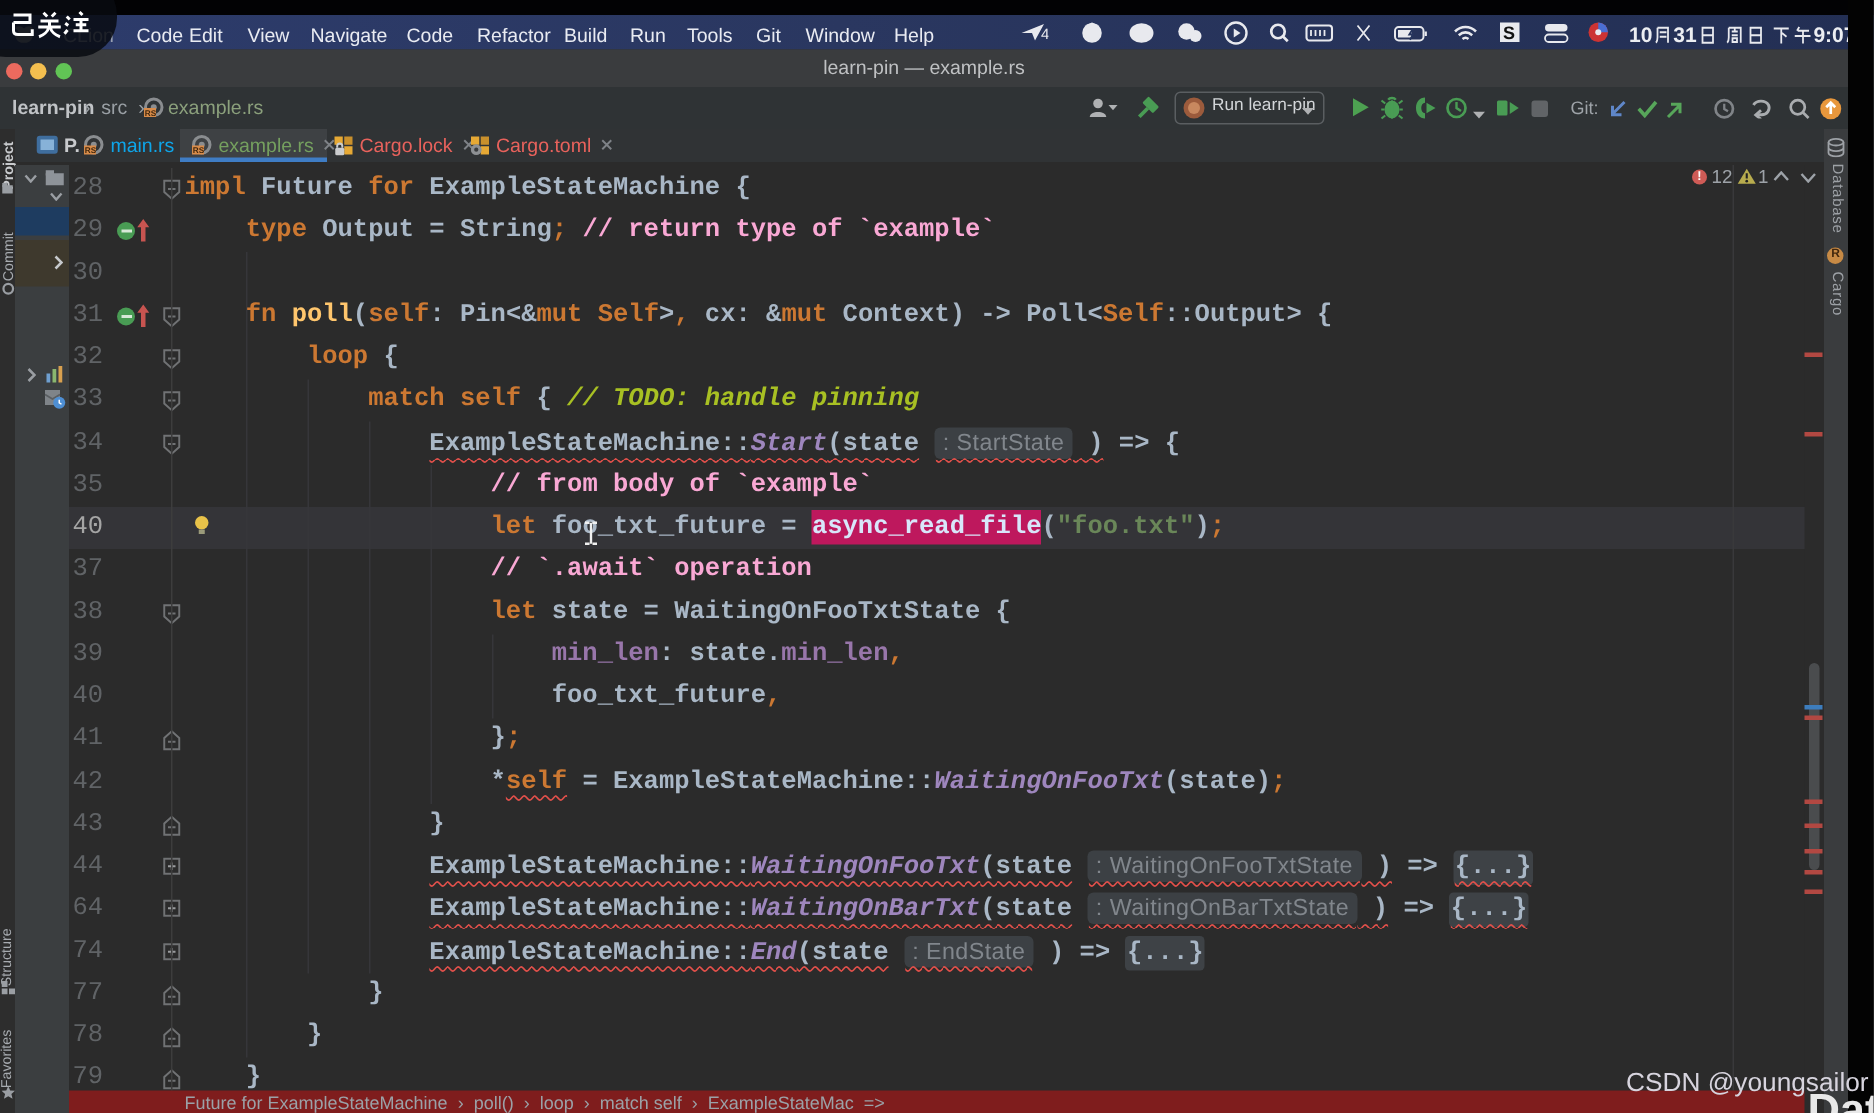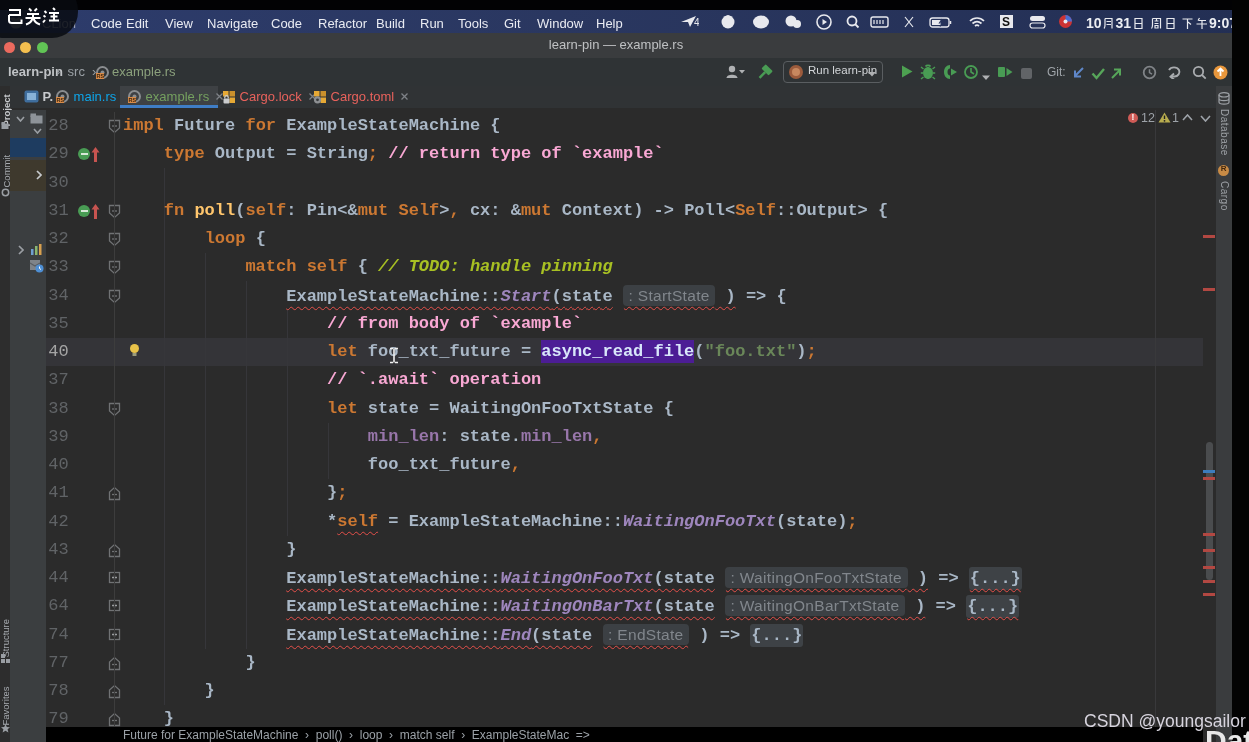--- a/index.html
+++ b/index.html
@@ -25,34 +25,34 @@
 .row .ln{position:absolute;left:0;width:25px;text-align:center;color:#606366;font-size:17px;font-weight:400}
 .row .ln.cur{color:#a5a5a5}
 .row .cd{position:absolute;left:77px}
 .k{color:#cc7832}.f{color:#ffc66d}.c{color:#f9a8d4}.s{color:#6a8759}.o{color:#cc7832}
 .p{color:#9876aa}.t{color:#a8c023;font-style:italic}.v{color:#9e86bd;font-style:italic}
 b{font-weight:inherit}
 .u{text-decoration-thickness:1px;text-underline-offset:3px}
 .w{text-decoration:underline wavy #e4504a;text-decoration-thickness:1px;text-underline-offset:5px}
 .il{font-family:"Liberation Sans",sans-serif;font-size:15.5px;font-weight:400;letter-spacing:.3px;color:#81868c;background:#3c4044;border-radius:4px;padding:2px 1px}
 .fold{background:#3e4246;border-radius:3px;padding:2px 1px}
-.sel{background:#4c1d95;color:#d8e6fa;padding:2px 0}
+.sel{background:#be185d;color:#d8e6fa;padding:2px 0}
 .ovr{position:absolute;left:32px;top:8px;width:12px;height:12px;border-radius:50%;background:#499c54}
 .ovr::after{content:"";position:absolute;left:2.5px;top:5px;width:7px;height:2px;background:#d8e8d8}
 .oarr{position:absolute;left:45px;top:5px}
 .fm{position:absolute;left:62px;top:7px}
 .gutline{position:absolute;left:114px;top:112px;width:1px;height:615px;background:#3d3d3d}
 .iguide{position:absolute;width:1px;background:#36363a}
 #wrapguide{position:absolute;left:1155px;top:110px;width:1px;height:617px;background:#39393b}
 #rstripe{position:absolute;left:1216px;top:86px;width:16px;height:656px;background:#3a3c3e}
 #blackr{position:absolute;left:1232px;top:0;width:17px;height:742px;background:#030303}
 .rlab{position:absolute;writing-mode:vertical-rl;color:#9da1a6;font-size:10px;letter-spacing:.5px}
 .mark{position:absolute;left:1203px;width:12px;height:3px;background:#b24842}
 
-#bcrumbs{position:absolute;left:46px;top:727px;width:1157px;height:15px;background:#000000;color:#9ba1a7;
+#bcrumbs{position:absolute;left:46px;top:727px;width:1157px;height:15px;background:#7f1d1d;color:#9ba1a7;
  font-size:12px;line-height:17px;white-space:pre;padding-left:77px}
 #csdn{position:absolute;left:1084px;top:711px;color:#d7d4de;font-size:17.5px}
 #dat{position:absolute;left:1205px;top:724px;color:#e8e8e8;font-size:30px;font-weight:700}
 
 .tab{position:absolute;top:86px;height:22px;line-height:22px;font-size:13px}
 .cj{vertical-align:-2px;margin:0 .5px}
 </style></head><body>
 <div id="topblack"></div>
 <div id="menubar">
     <span class="mi" style="left:91px">Code</span>

